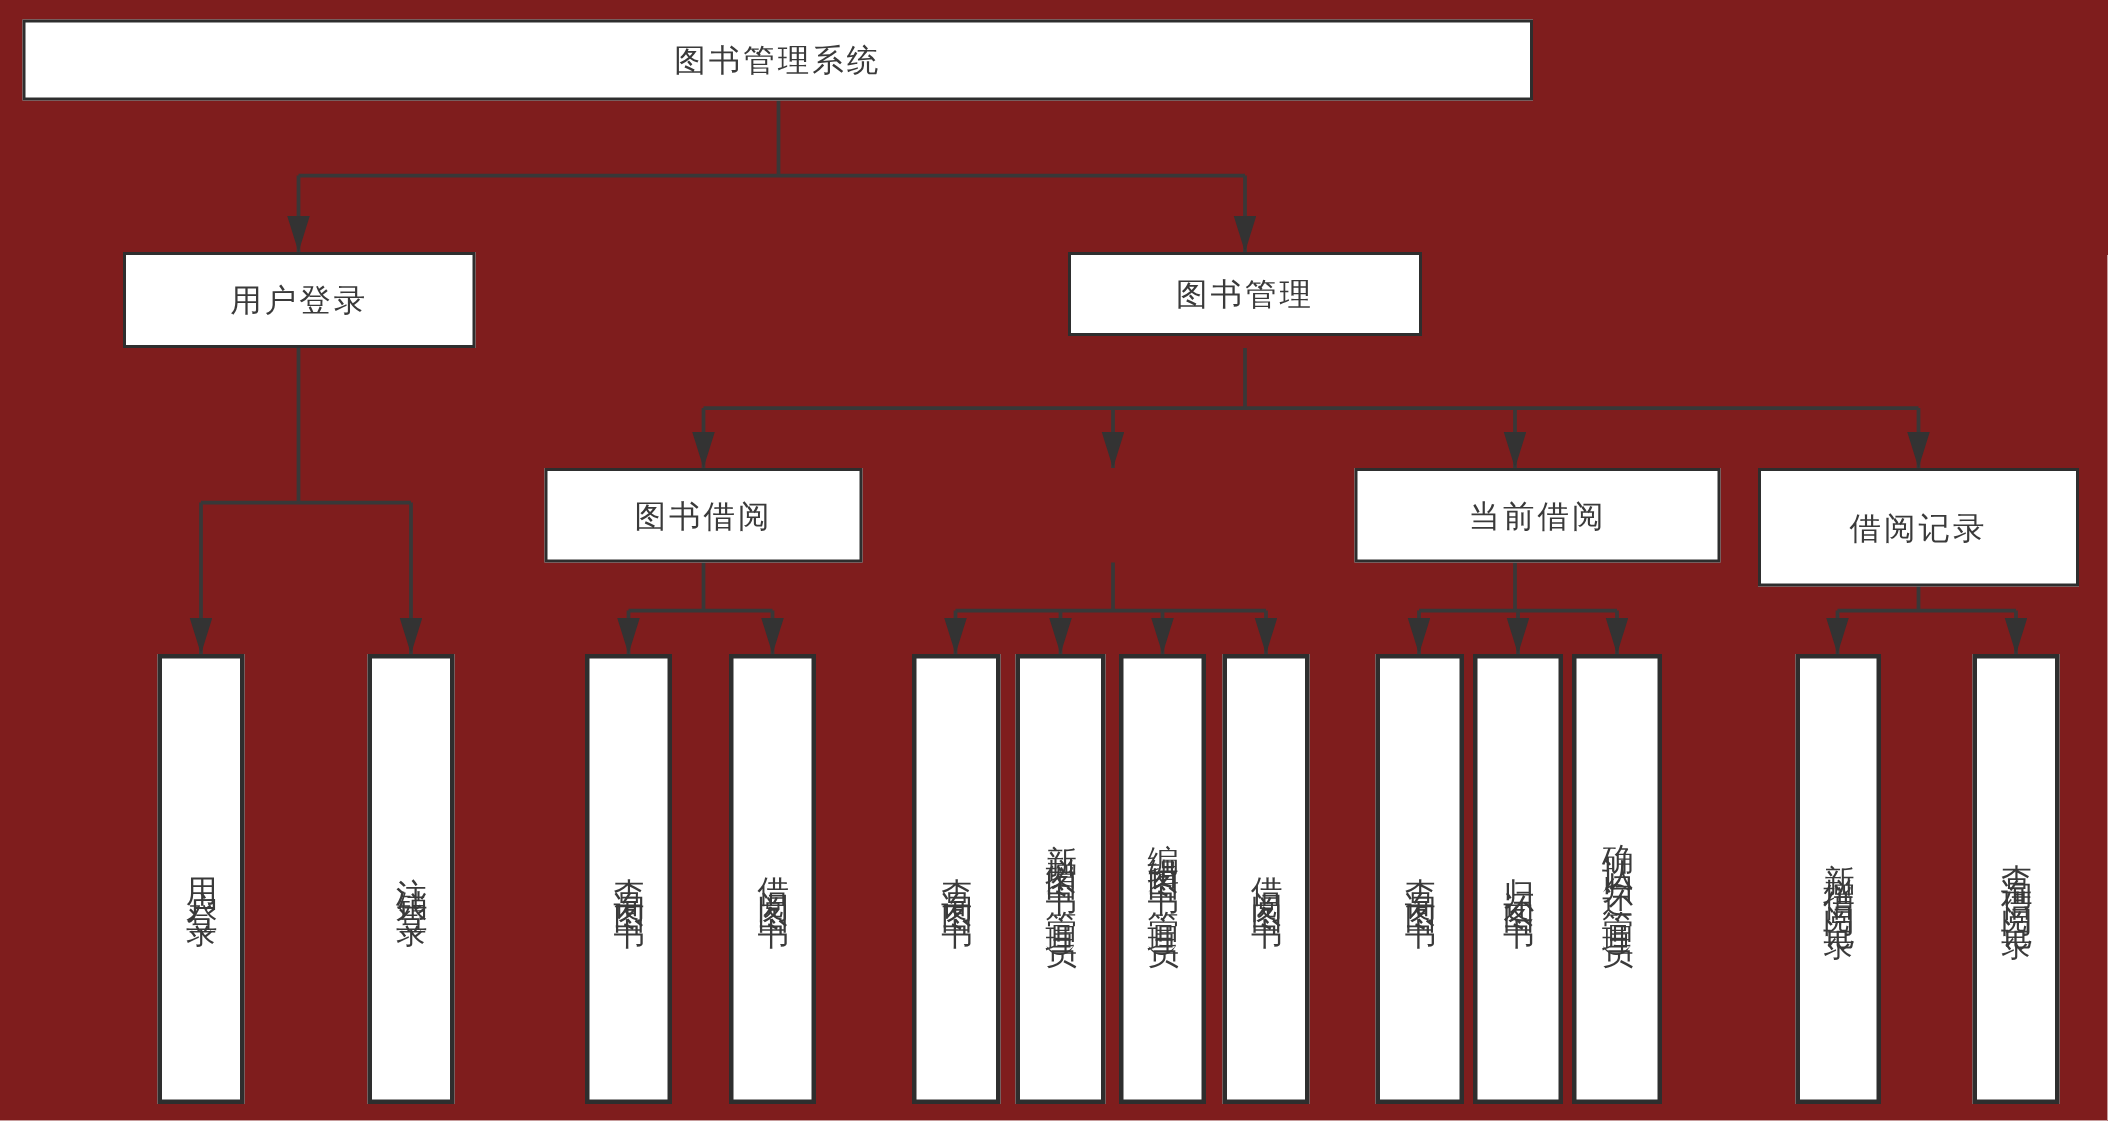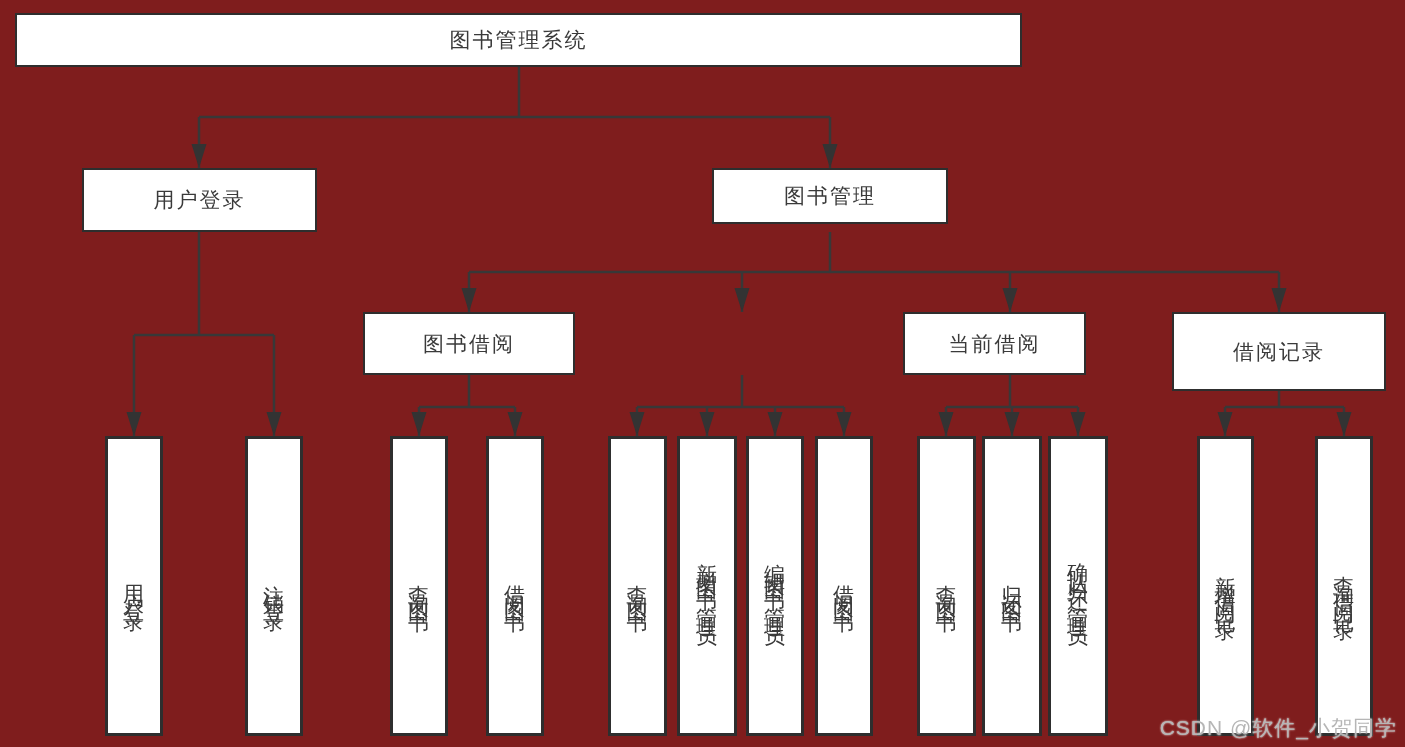--- a/index.html
+++ b/index.html
@@ -113,21 +113,21 @@
   <div class="node" style="left:82px; top:168px; width:235px; height:64px;">
     <span class="label">用户登录</span>
   </div>
   <div class="node" style="left:712px; top:168px; width:236px; height:56px;">
     <span class="label">图书管理</span>
   </div>
 
   <div class="node" style="left:363px; top:312px; width:212px; height:63px;">
     <span class="label">图书借阅</span>
   </div>
-  <div class="node" style="left:903px; top:312px; width:183px; height:63px;">
+  <div class="node" style="left:903px; top:312px; width:244px; height:63px;">
     <span class="label">当前借阅</span>
   </div>
   <div class="node" style="left:1172px; top:312px; width:214px; height:79px;">
     <span class="label">借阅记录</span>
   </div>
 
   <div class="node leaf" style="left:105px; top:436px; width:58px; height:300px;">
     <span class="label">用户登录</span>
   </div>
   <div class="node leaf" style="left:245px; top:436px; width:58px; height:300px;">
@@ -164,15 +164,14 @@
     <span class="label">确认归还（管理员）</span>
   </div>
 
   <div class="node leaf" style="left:1197px; top:436px; width:57px; height:300px;">
     <span class="label">新增借阅记录</span>
   </div>
   <div class="node leaf" style="left:1315px; top:436px; width:58px; height:300px;">
     <span class="label">查询借阅记录</span>
   </div>
 
-  <div class="watermark">CSDN @软件_小贺同学</div>
 
 </div>
 
 </body></html>

